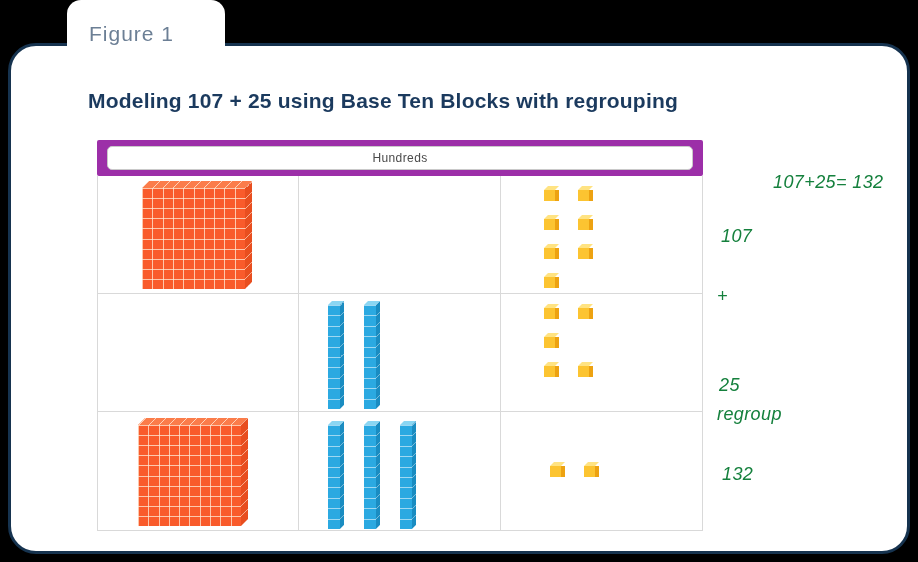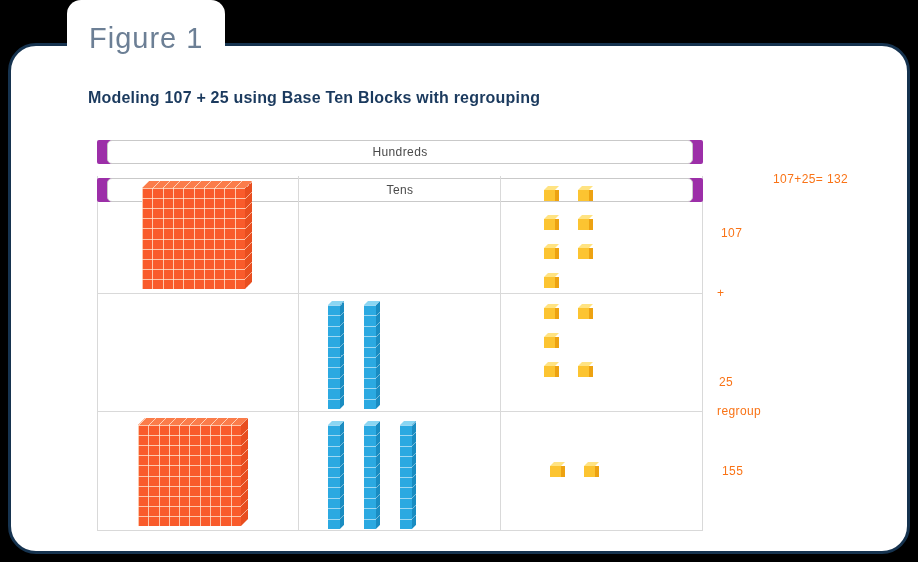--- a/index.html
+++ b/index.html
@@ -2,33 +2,33 @@
 <html><head>
 <meta charset="utf-8">
 <style>
   html,body{margin:0;padding:0;background:#000;}
   .stage{position:relative;width:918px;height:562px;background:#000;overflow:hidden;
          font-family:"Liberation Sans","DejaVu Sans",sans-serif;}
 
   
   .tab{position:absolute;left:67px;top:0;width:158px;height:58px;background:#fff;
        border-radius:14px 14px 0 0;z-index:3;}
-  .tab .fig-label{position:absolute;left:22px;top:22px;font-size:29px;font-weight:400;
+  .tab .fig-label{position:absolute;left:22px;top:22px;font-size:21px;font-weight:400;
        color:#6C7F95;letter-spacing:1px;white-space:nowrap;}
 
   
   .card{position:absolute;left:8px;top:43px;width:902px;height:511px;background:#fff;
         border:3px solid var(--navy,#16334F);border-radius:28px;box-sizing:border-box;z-index:2;}
 
-  .title{position:absolute;left:88px;top:89px;margin:0;font-size:16px;font-weight:700;
+  .title{position:absolute;left:88px;top:89px;margin:0;font-size:21px;font-weight:700;
          color:#1B3A5E;letter-spacing:.2px;z-index:4;}
 
   
   .btable{position:absolute;left:97px;top:140px;width:606px;z-index:4;}
-  .thead{display:flex;gap:14px;height:36px;flex-direction:column;}
+  .thead{display:flex;gap:14px;height:36px;}
   .hcol{flex:1;background:var(--purple,#9C2FA8);display:flex;align-items:center;
         justify-content:center;border-radius:2px;}
   .hlabel{background:#fff;border:1px solid #C9C9C9;border-radius:5px;height:22px;
         width:calc(100% - 22px);display:flex;align-items:center;justify-content:center;
         font-size:12px;color:#4A4A4A;letter-spacing:.4px;}
   .tbody{display:grid;grid-template-columns:1fr 1fr 1fr;grid-auto-rows:118px;
         border:1px solid #D9D9D9;border-top:none;box-sizing:border-box;background:#fff;}
   .cell{position:relative;border-right:1px solid #D9D9D9;border-bottom:1px solid #D9D9D9;}
   .cell.last-col{border-right:none;}
   .cell.last-row{border-bottom:none;}
@@ -69,22 +69,22 @@
 
   
   .cube{position:relative;width:16px;height:16px;}
   .cube .face{position:absolute;}
   .c-front{left:0;top:4px;width:11px;height:11px;background:var(--yellow,#FCC431);}
   .c-top{left:0;top:0;width:11px;height:4px;background:#FFE382;transform:skewX(-45deg);
     transform-origin:0 100%;}
   .c-side{left:11px;top:4px;width:4px;height:11px;background:#EDA211;}
 
   
-  .anno{position:absolute;font-size:12px;color:#f97316;letter-spacing:.4px;z-index:4;
-        white-space:nowrap;}
+  .anno{position:absolute;font-size:18px;color:#15803d;letter-spacing:.4px;z-index:4;
+        white-space:nowrap;font-style:italic;}
   .a-equation{left:773px;top:172px;}
   .a-addend1{left:721px;top:226px;text-align:center;}
   .a-operator{left:717px;top:286px;}
   .a-addend2{left:719px;top:347px;margin-top:28px;}
   .a-regroup{left:717px;top:404px;}
   .a-sum{left:722px;top:464px;}
 </style>
 </head>
 <body>
 
@@ -96,23 +96,20 @@
 
   <div class="card"></div>
 
   <h1 class="title">Modeling 107 + 25 using Base Ten Blocks with regrouping</h1>
 
   <div class="btable">
     <div class="thead">
       <div class="hcol">
         <div class="hlabel">Hundreds</div>
       </div>
-      <div class="hcol">
-        <div class="hlabel">Tens</div>
-      </div>
     </div>
     <div class="tbody" id="tbody">
         <div class="cell row1">
           <div class="flat-wrap">
             <div class="flat">
               <div class="face f-top"></div>
               <div class="face f-side"></div>
               <div class="face f-front"></div>
             </div>
           </div>
@@ -246,15 +243,15 @@
           </div>
         </div>
       </div>
   </div>
 
   <span class="anno a-equation">107+25= 132</span>
   <span class="anno a-addend1">107</span>
   <span class="anno a-operator">+</span>
   <span class="anno a-addend2">25</span>
   <span class="anno a-regroup">regroup</span>
-  <span class="anno a-sum">155</span>
+  <span class="anno a-sum">132</span>
 
 </div>
 
 </body></html>

